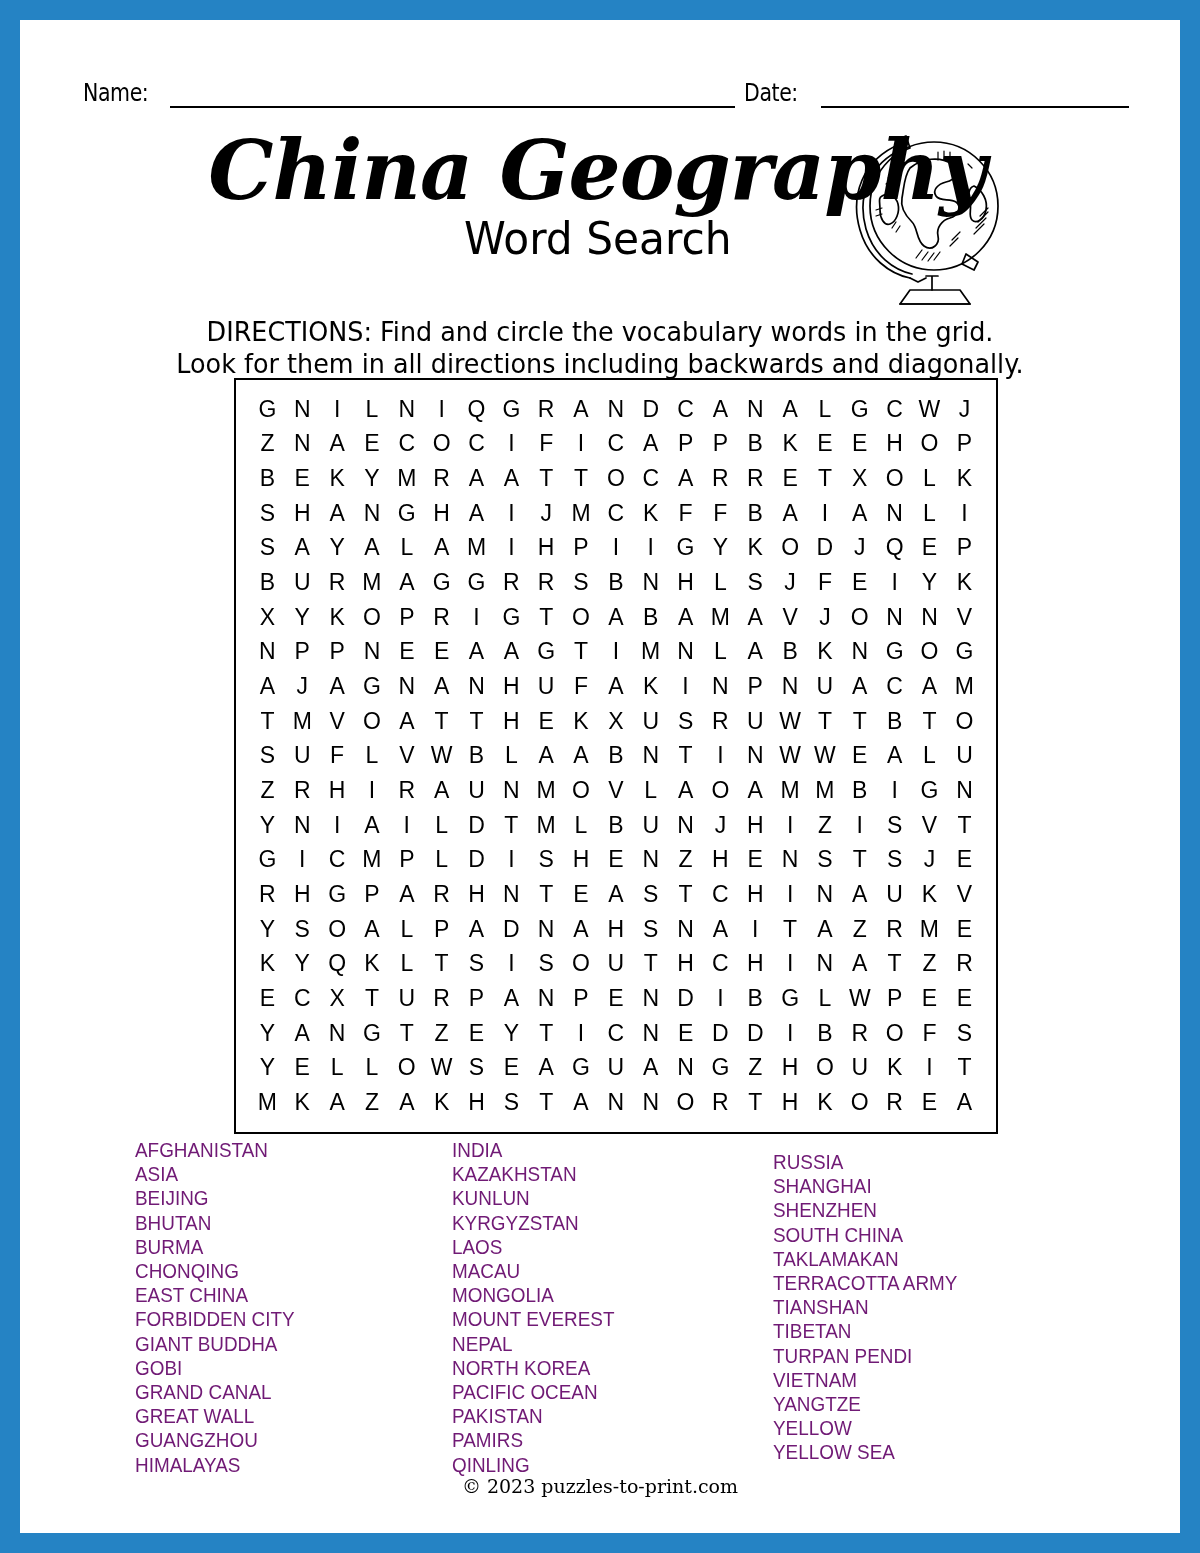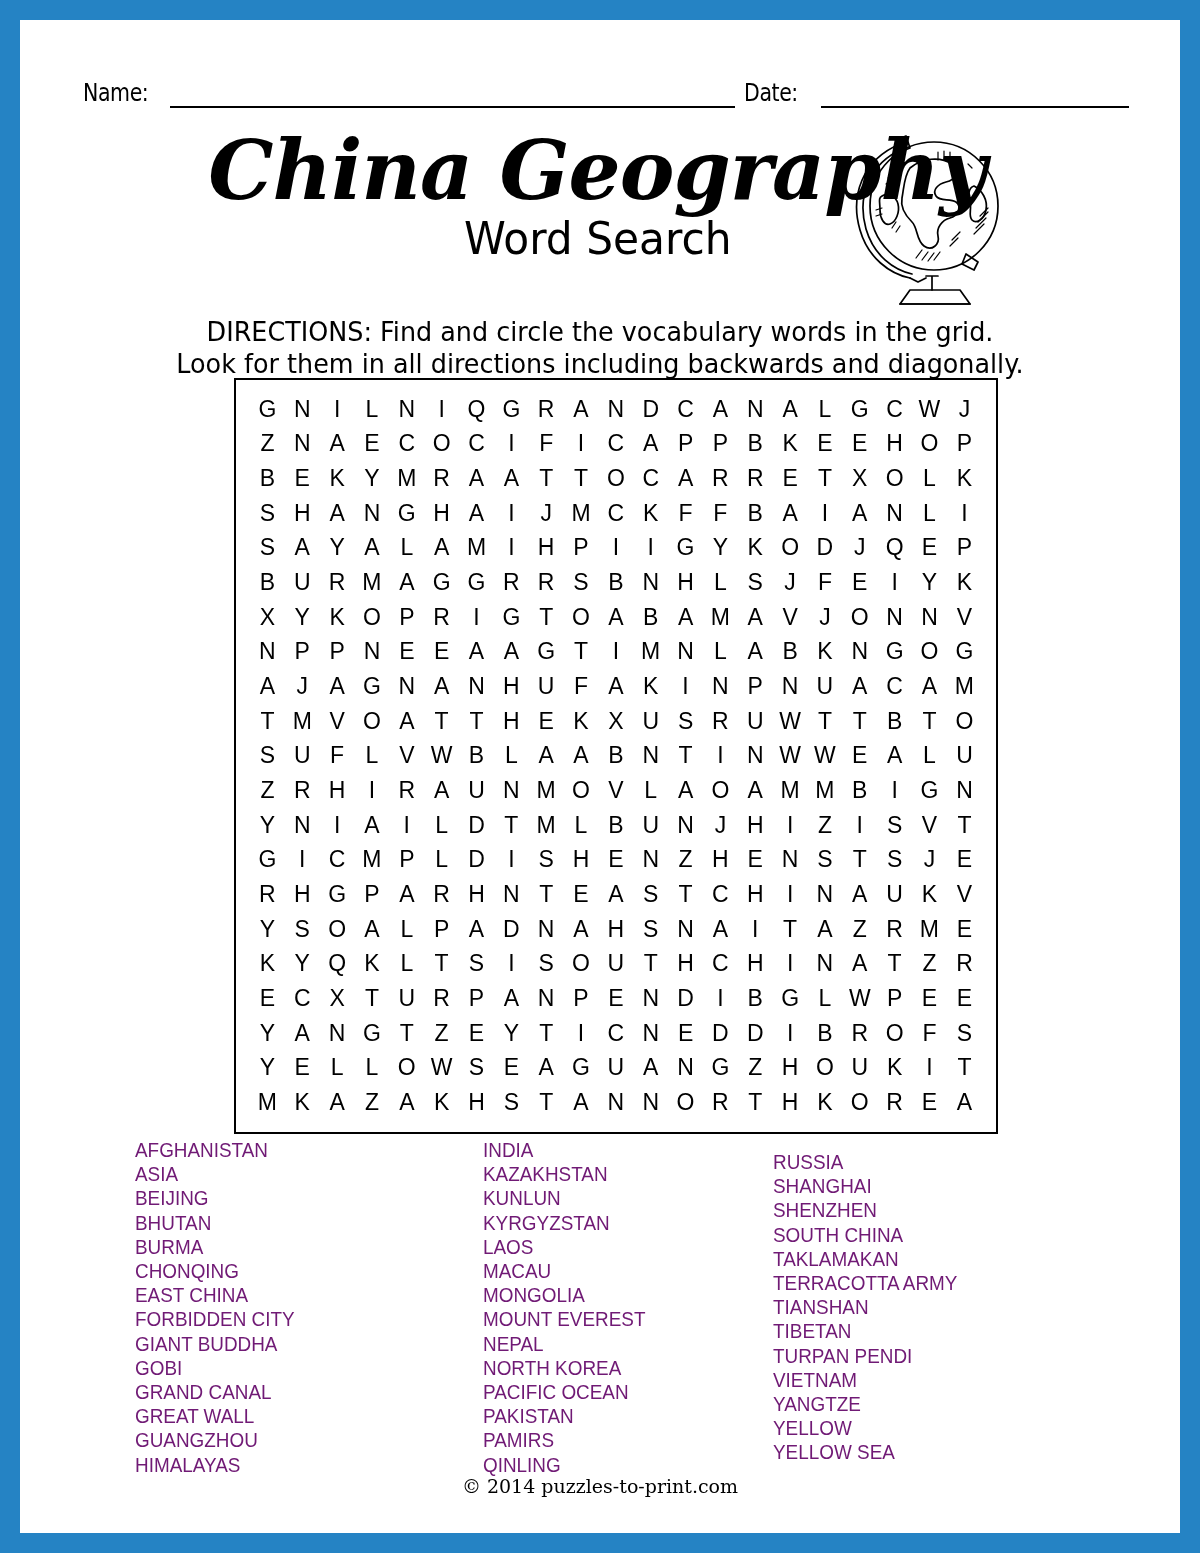--- a/index.html
+++ b/index.html
@@ -148,21 +148,21 @@
     position: absolute;
     top: 0;
     font-family: Liberation Sans, sans-serif;
     font-size: 21px;
     line-height: 24.2px;
     color: #701a75;
     white-space: nowrap;
   }
   .wl-col div { transform: scaleX(0.9); }
   #wl-col-1 { left: 98px;  width: 340px; }
-  #wl-col-2 { left: 446px; width: 340px; }
+  #wl-col-2 { left: 415px; width: 340px; }
   #wl-col-3 { left: 736px; width: 340px; top: 12px; }
 
   
   .footer {
     position: absolute;
     left: 0;
     top: 1455px;
     width: 1160px;
     text-align: center;
     font-family: "DejaVu Serif", serif;
@@ -762,15 +762,15 @@
         <div>TIANSHAN</div>
         <div>TIBETAN</div>
         <div>TURPAN PENDI</div>
         <div>VIETNAM</div>
         <div>YANGTZE</div>
         <div>YELLOW</div>
         <div>YELLOW SEA</div>
       </div>
   </div>
 
-  <div class="footer">© 2014 puzzles-to-print.com</div>
+  <div class="footer">© 2023 puzzles-to-print.com</div>
 
 </div>
 
 </body></html>

